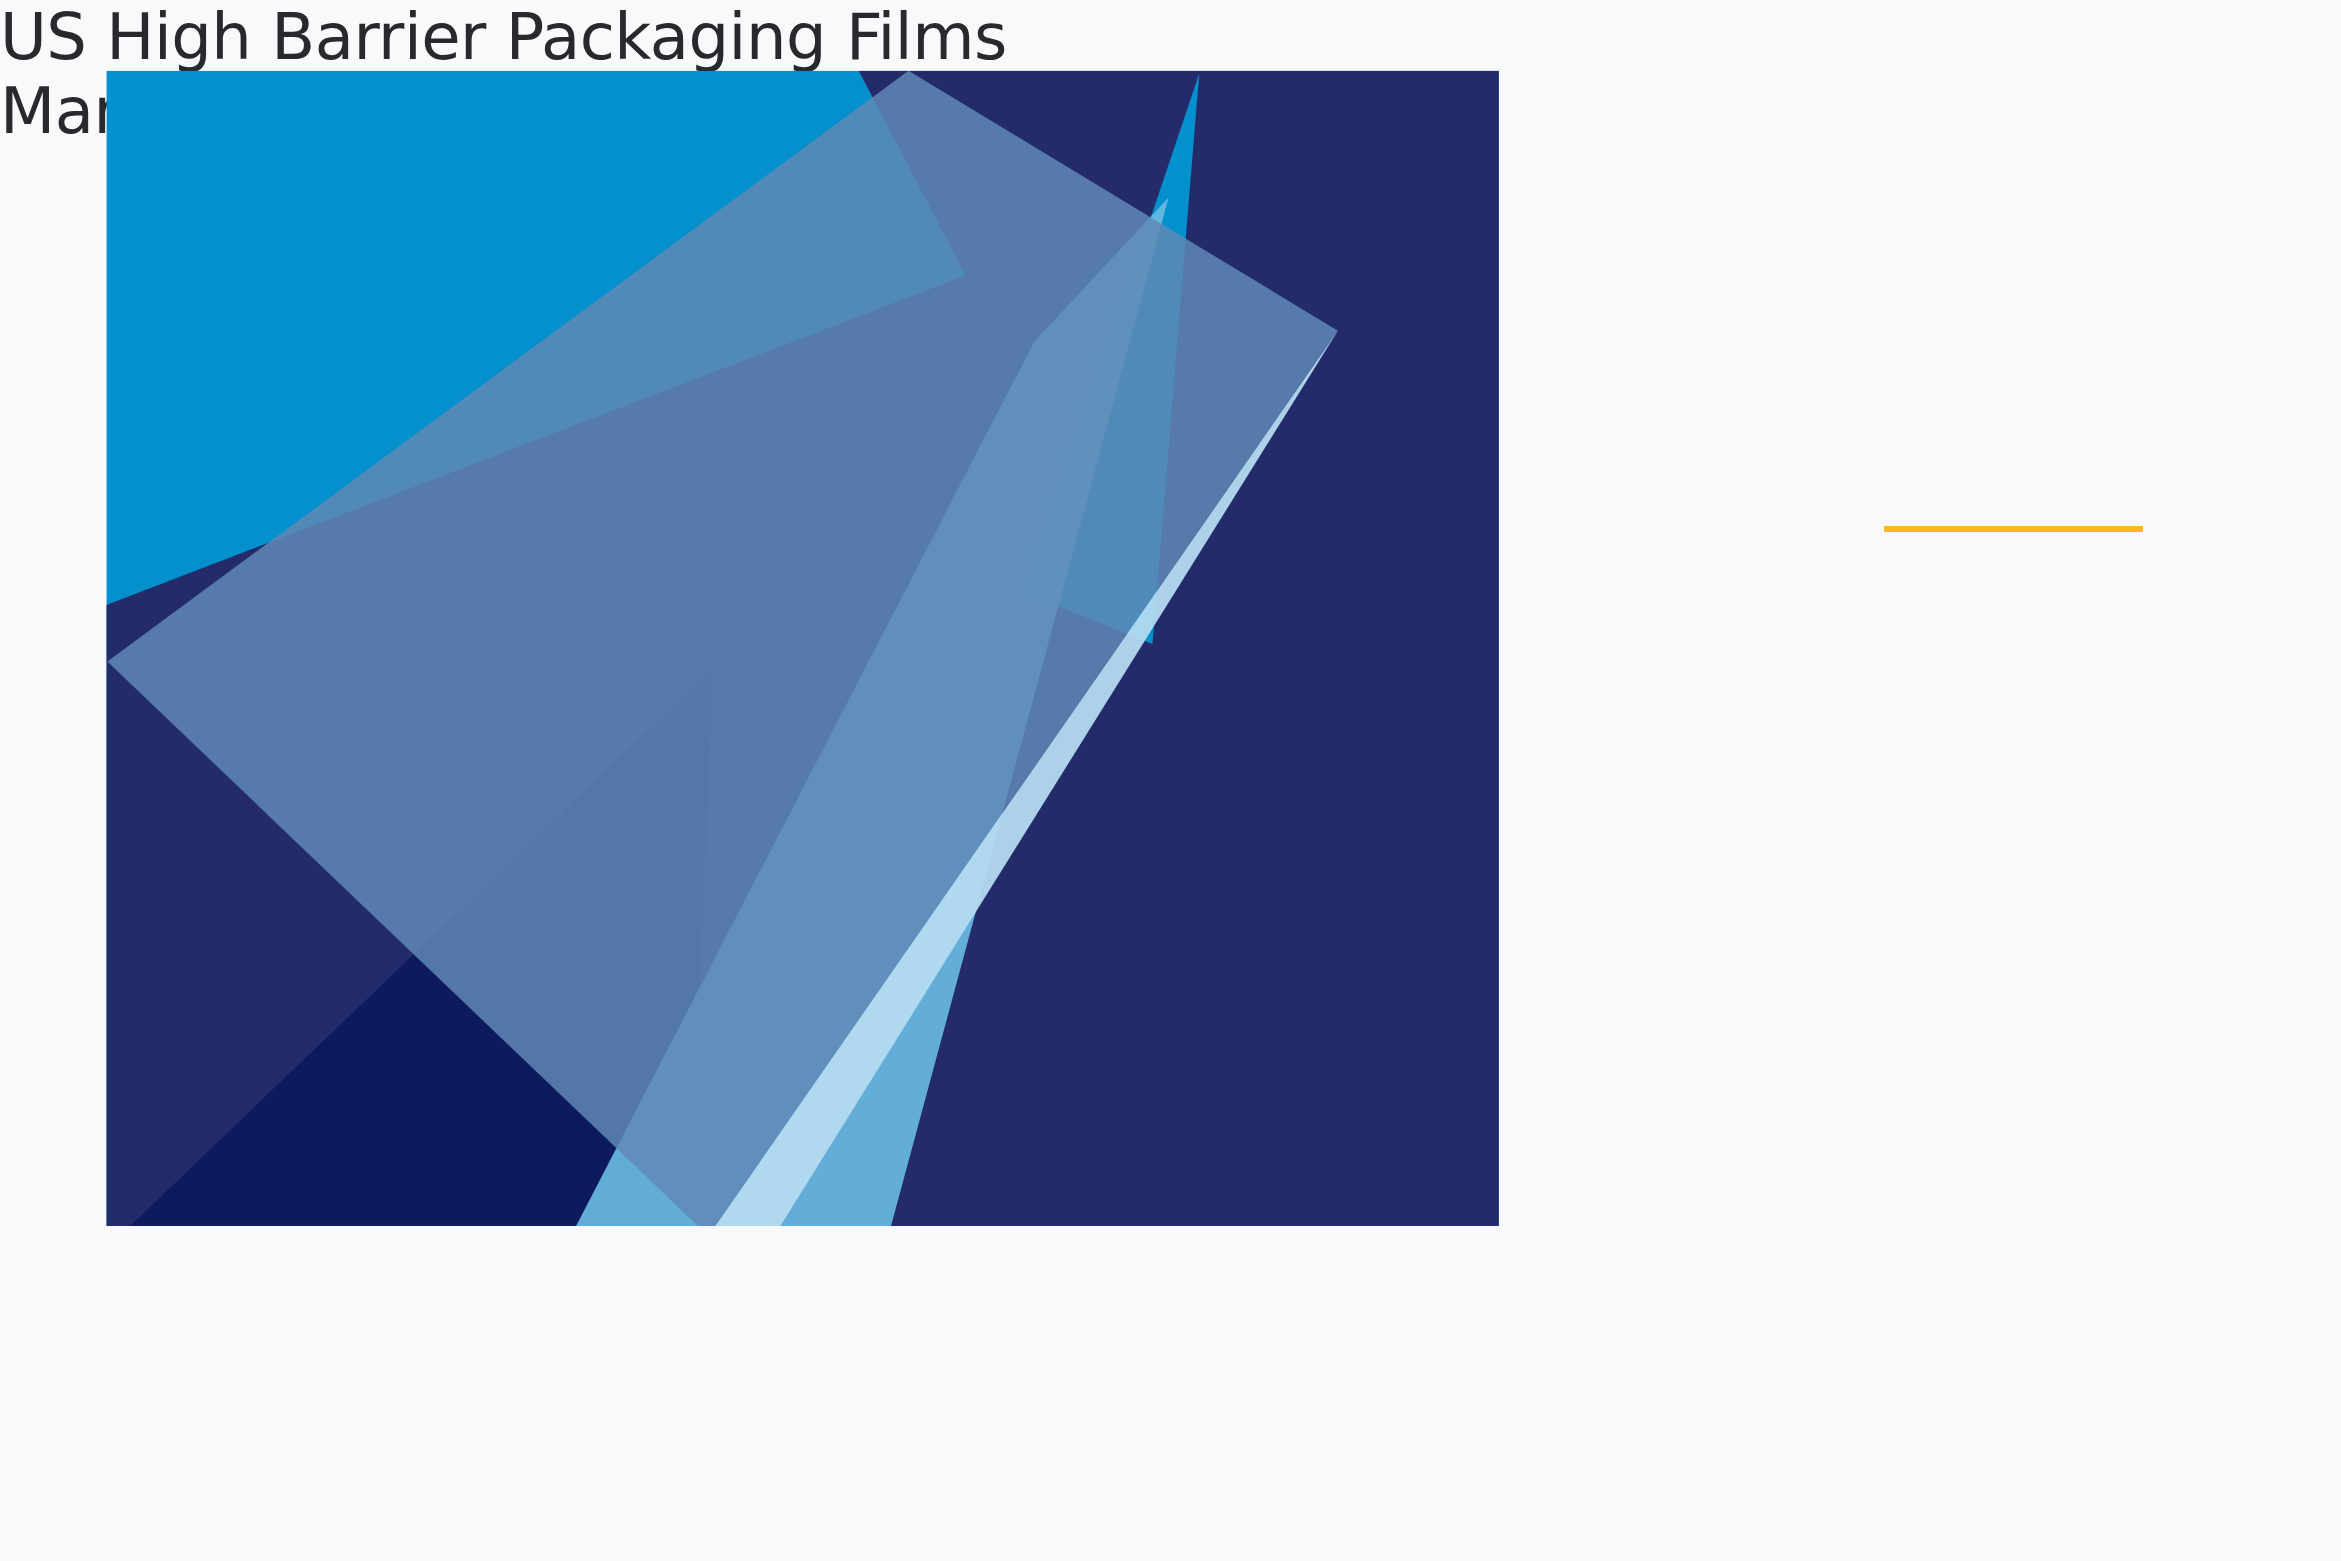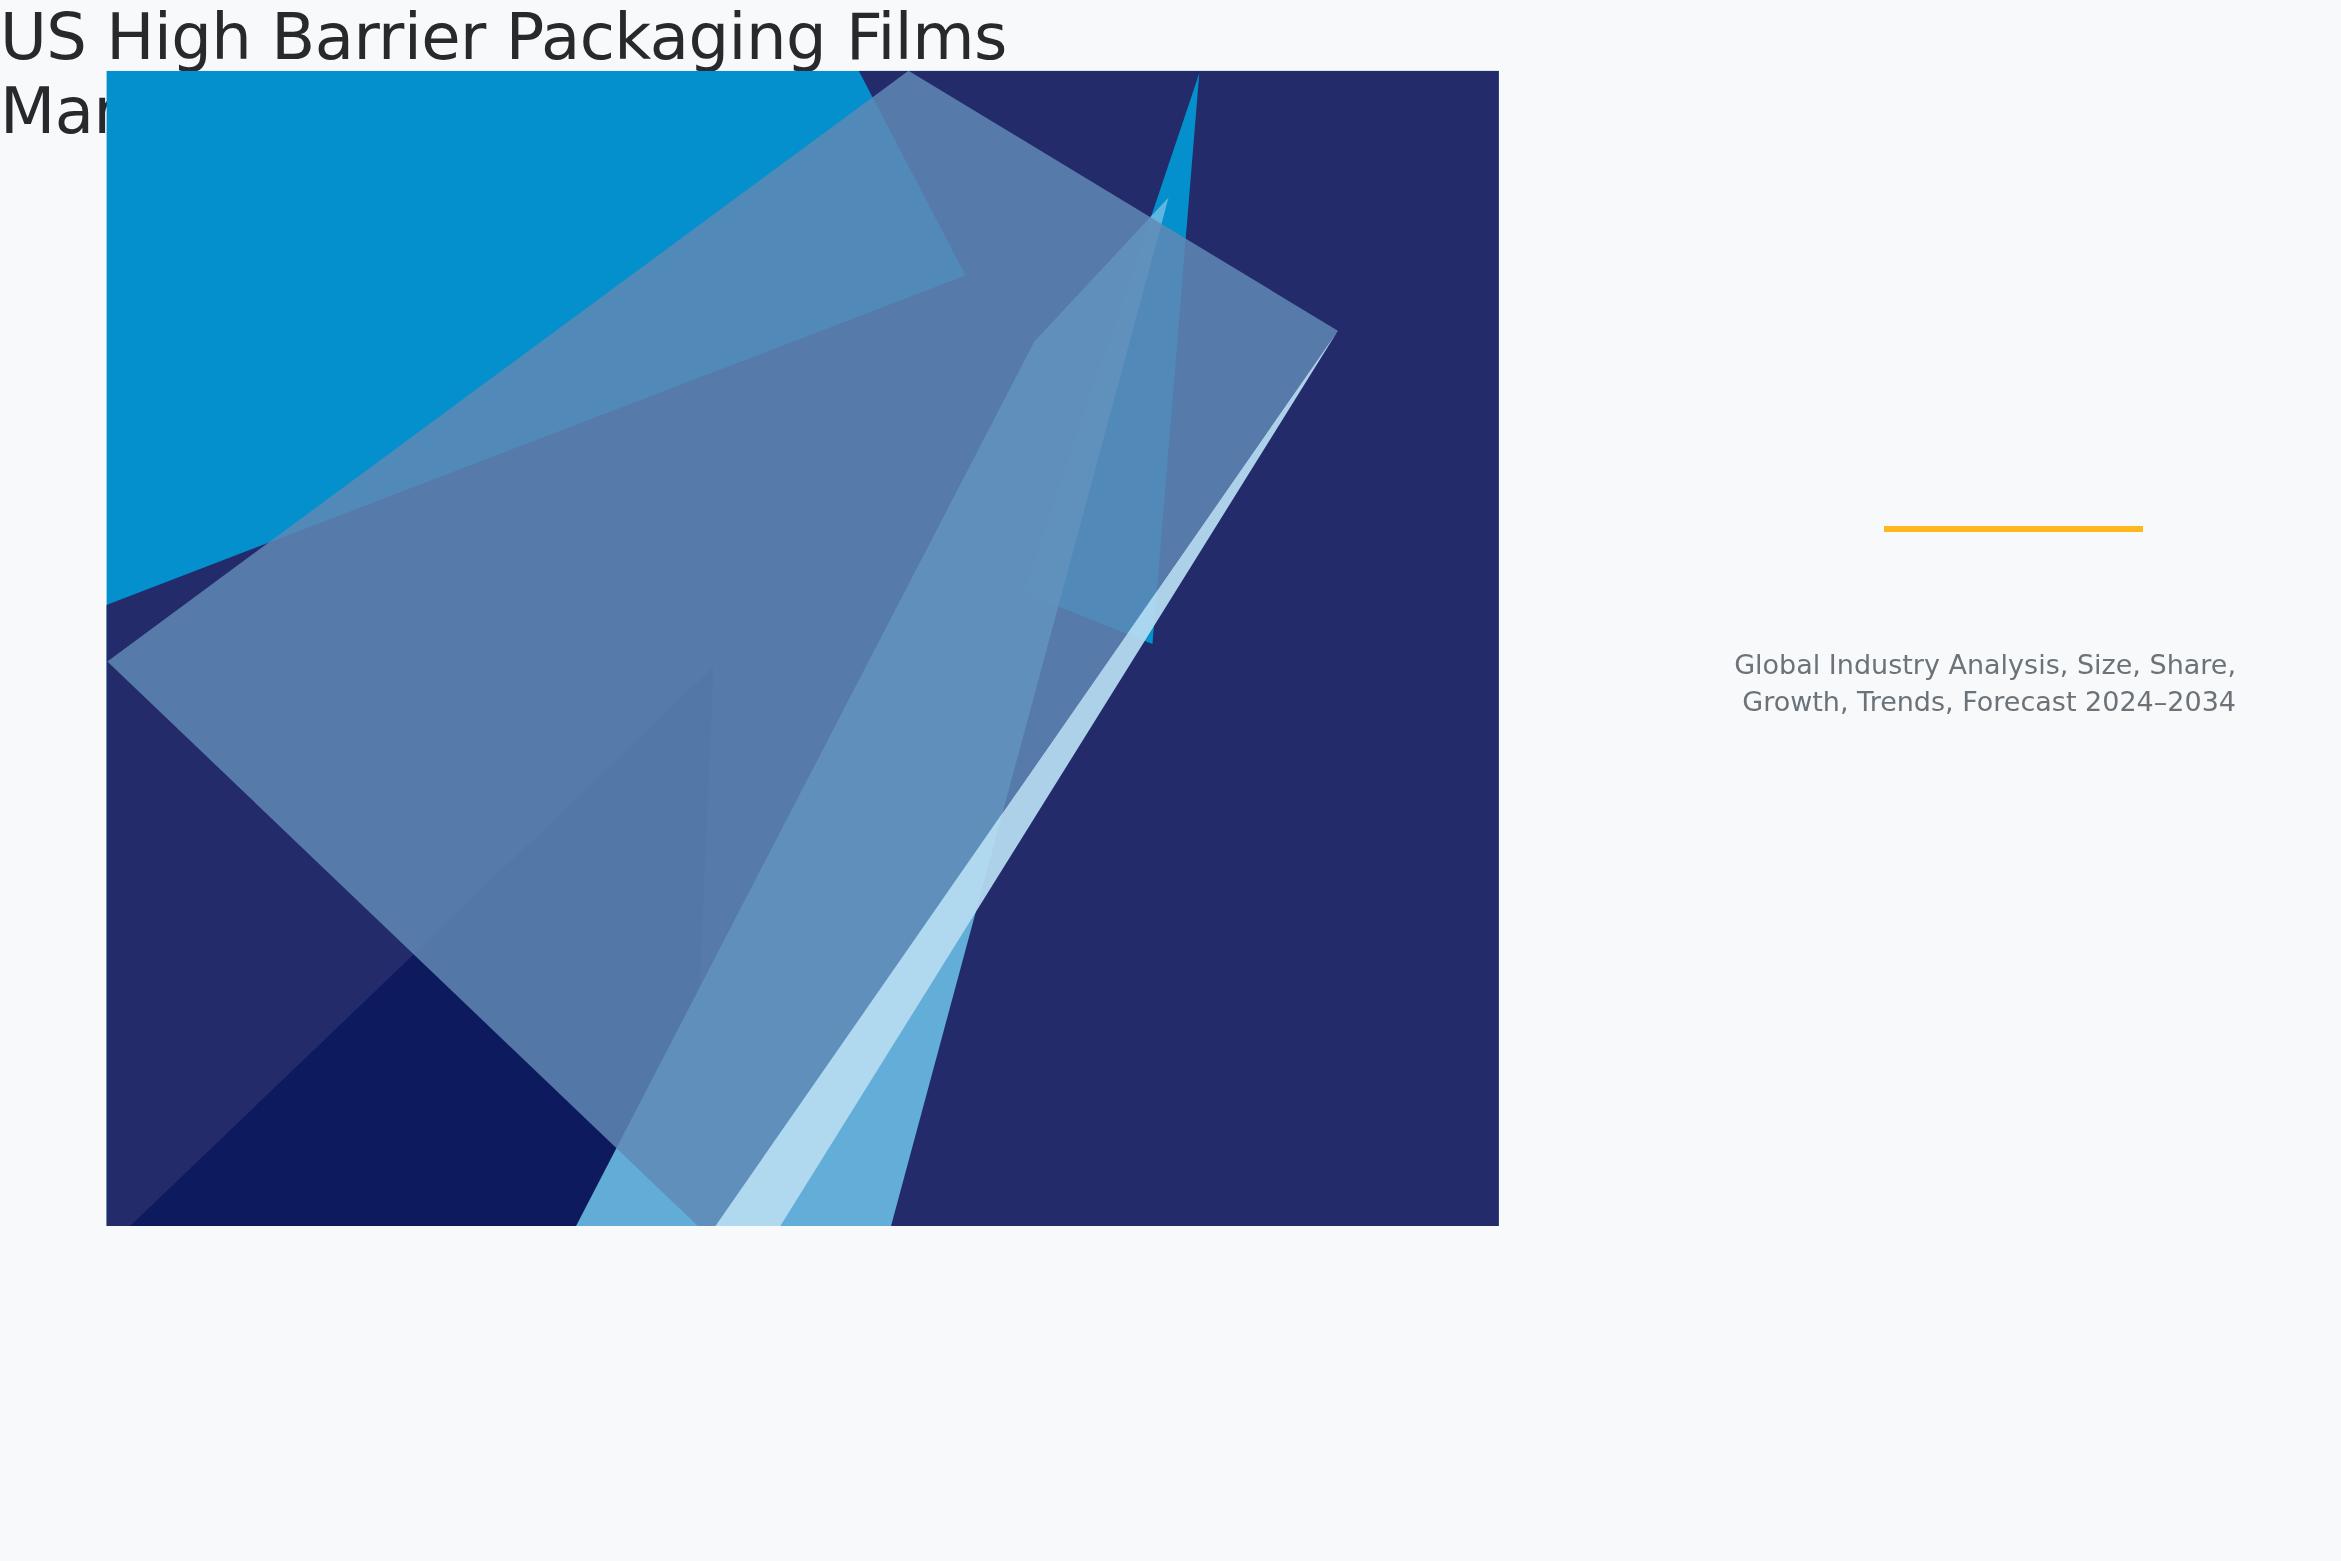--- a/index.html
+++ b/index.html
@@ -87,17 +87,15 @@
 
       <polygon points="2742,678 1452,2534 1048,3055 1262,3055" fill="#B4DAF0" opacity="0.95"></polygon>
     </g>
   </svg>
 
   <h1 id="title">US High Barrier Packaging Films
 Market (2024 - 2034)</h1>
 
   <div id="accent-rule"></div>
 
-  <p id="subtitle">Global Industry Analysis, Size, Share,
-Growth, Trends, Forecast 2024–2034</p>
 
 </div>
 
 
 </body></html>

